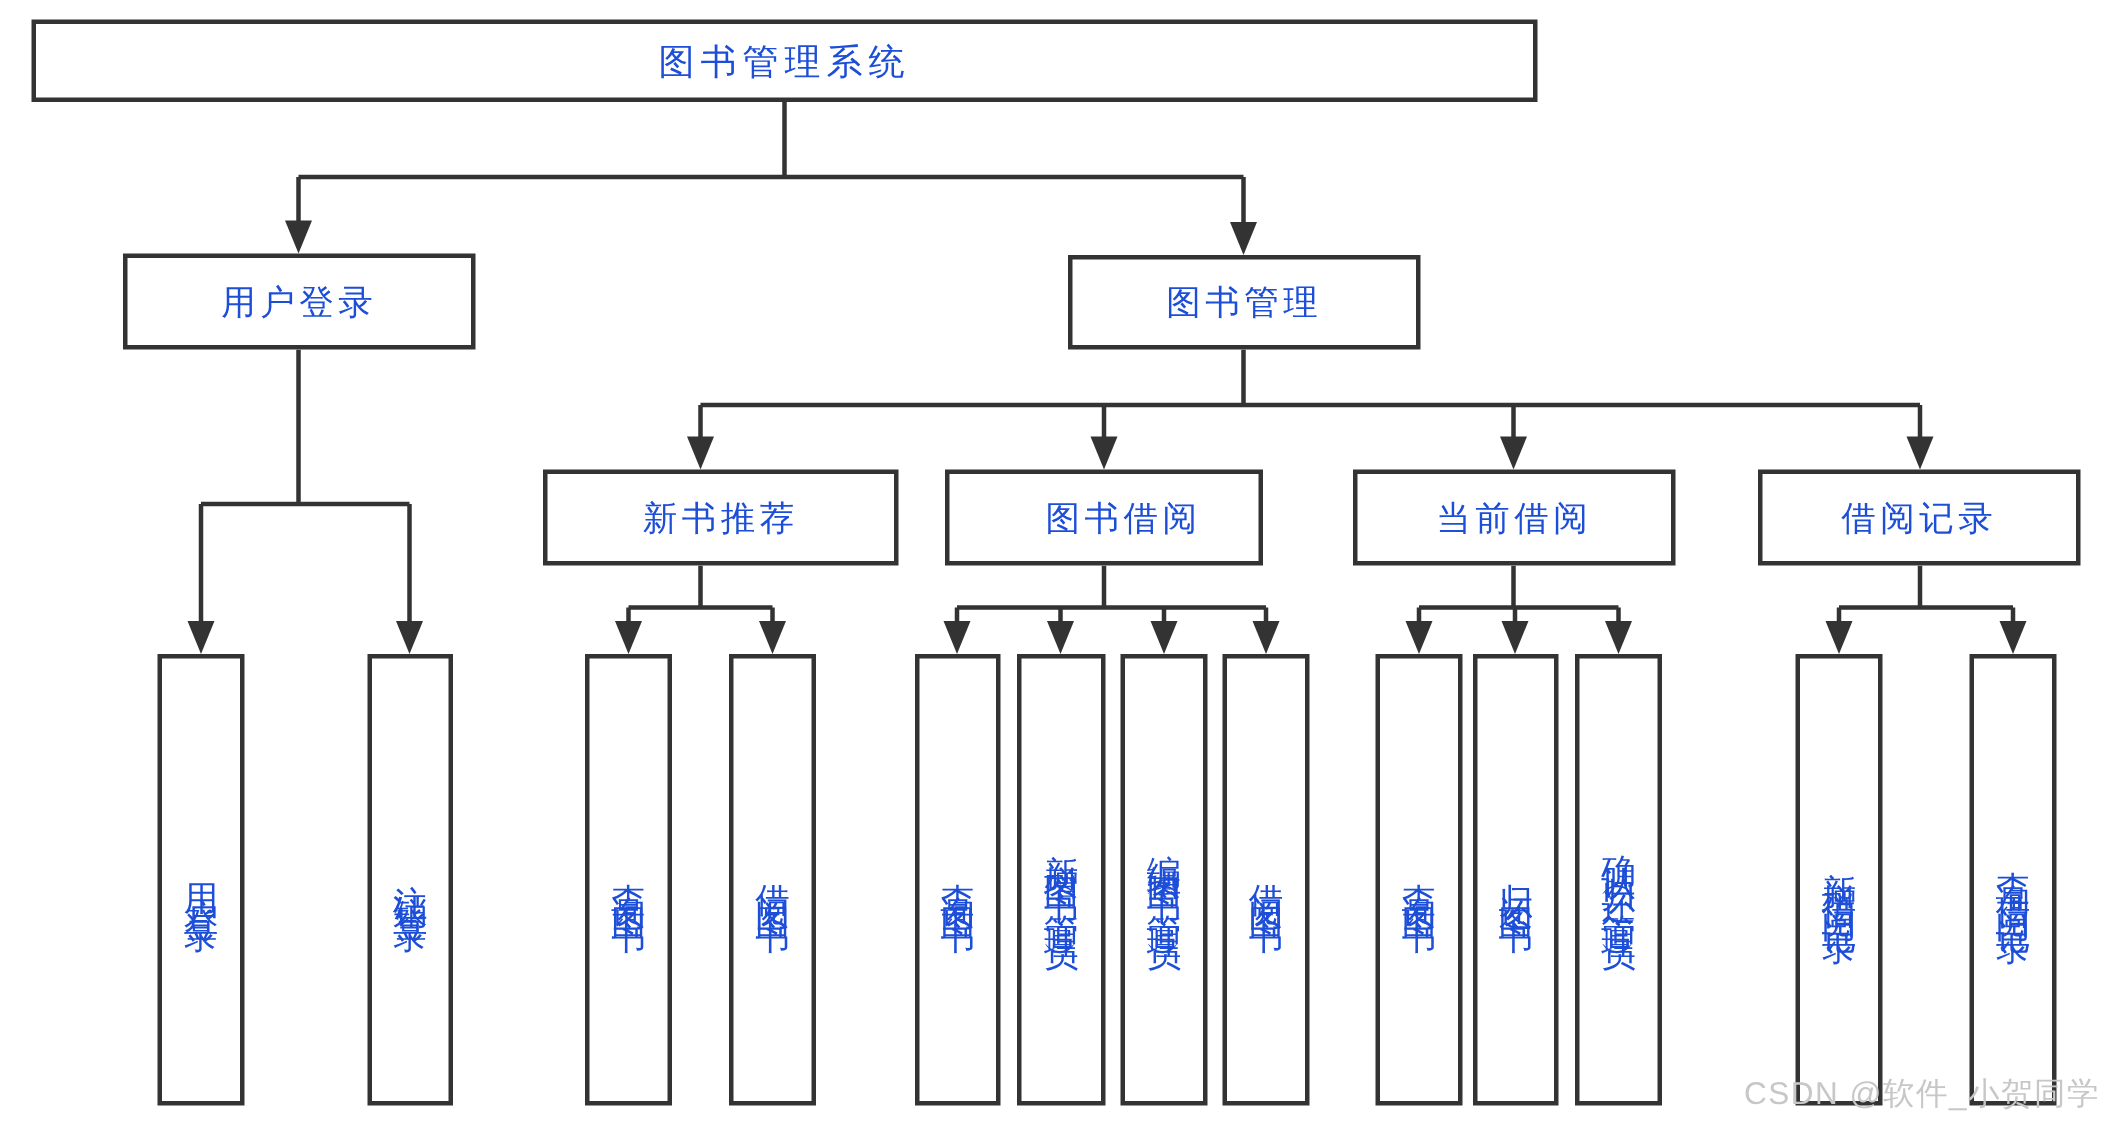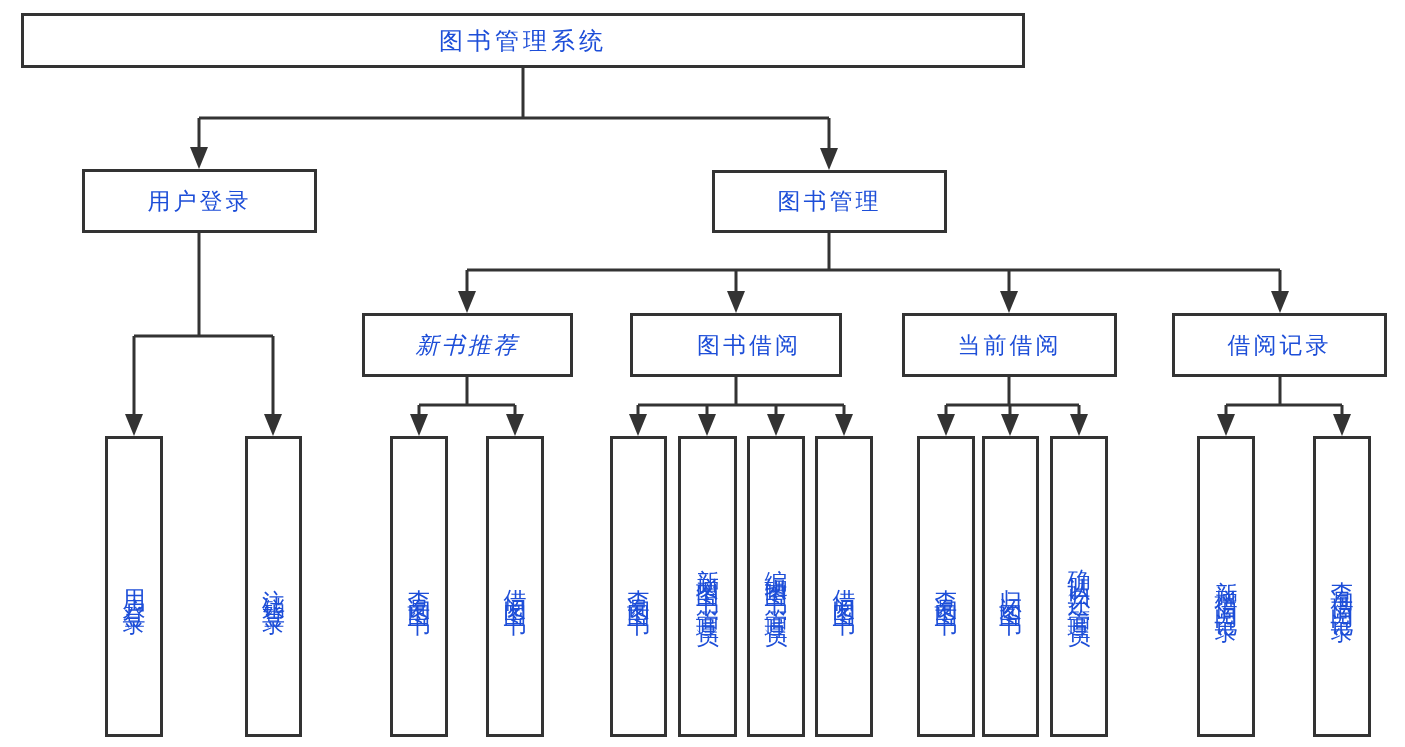--- a/index.html
+++ b/index.html
@@ -108,21 +108,21 @@
     <span>图书管理系统</span>
   </div>
 
   <div class="node h" style="left:82px; top:169px; width:235px; height:64px;">
     <span>用户登录</span>
   </div>
   <div class="node h" style="left:712px; top:170px; width:235px; height:63px;text-align:right;">
     <span>图书管理</span>
   </div>
 
-  <div class="node h" style="left:362px; top:313px; width:211px; height:64px;font-style:italic;">
+  <div class="node h" style="left:362px; top:313px; width:237px; height:64px;">
     <span>新书推荐</span>
   </div>
   <div class="node h" style="left:630px; top:313px; width:212px; height:64px;padding-left:26px;">
     <span>图书借阅</span>
   </div>
   <div class="node h" style="left:902px; top:313px; width:215px; height:64px;justify-content:center;">
     <span>当前借阅</span>
   </div>
   <div class="node h" style="left:1172px; top:313px; width:215px; height:64px;">
     <span>借阅记录</span>
@@ -165,14 +165,15 @@
     <span>确认归还（管理员）</span>
   </div>
 
   <div class="node v" style="left:1197px; top:436px; width:58px; height:301px;">
     <span>新增借阅记录</span>
   </div>
   <div class="node v" style="left:1313px; top:436px; width:58px; height:301px;">
     <span>查询借阅记录</span>
   </div>
 
+  <div class="watermark">CSDN @软件_小贺同学</div>
 
 </div>
 
 </body></html>

